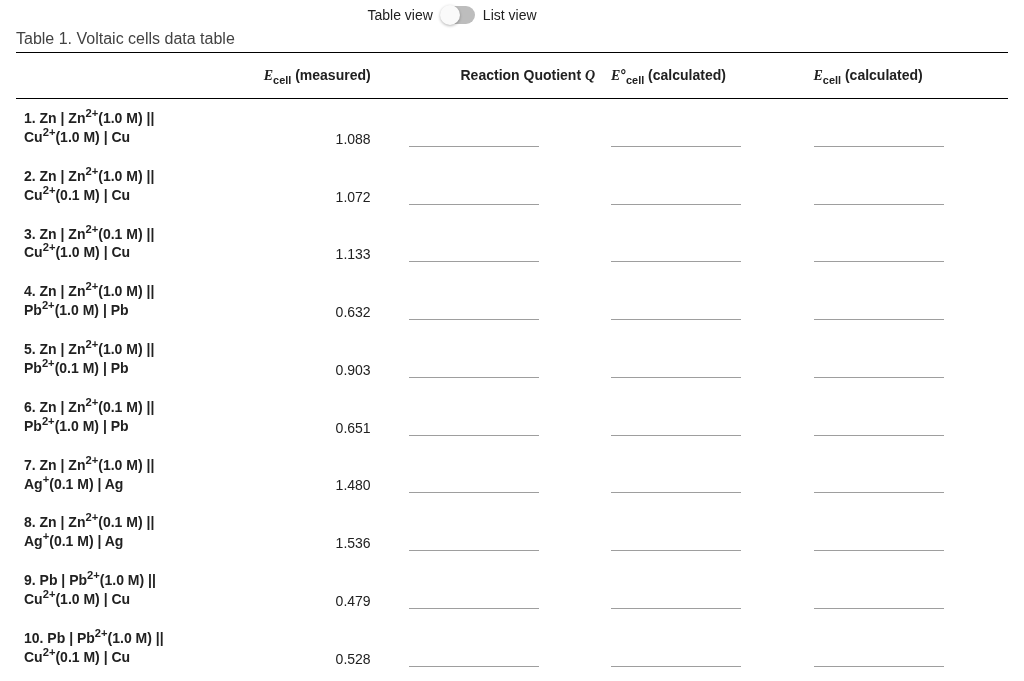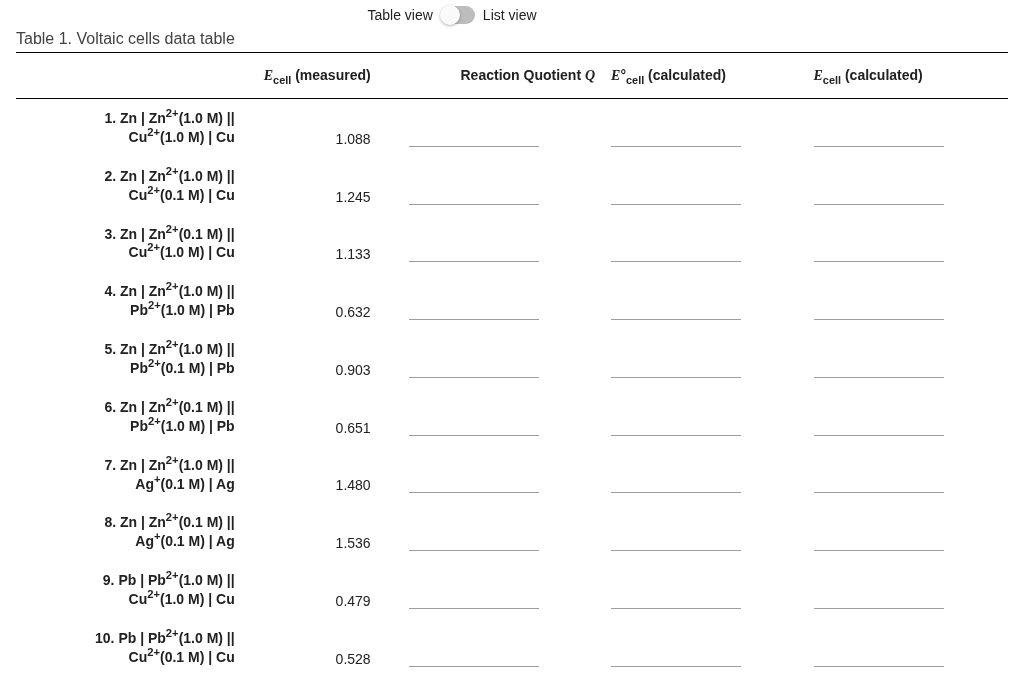--- a/index.html
+++ b/index.html
@@ -68,21 +68,20 @@
   th.col-calc { text-align: left; }
   tbody td {
     padding: 10px 8px 10px 8px;
     vertical-align: bottom;
     font-size: 14px;
   }
   td.rowlabel {
     font-weight: 700;
     line-height: 1.35;
     padding-right: 4px;
-    text-align: right;
   }
   td.meas {
     text-align: right;
     padding-right: 30px;
     font-weight: 400;
   }
   .blank {
     display: block;
     border-bottom: 1px solid #9e9e9e;
     height: 1px;
@@ -137,21 +136,21 @@
           </td>
           <td>
             <span class="blank"></span>
           </td>
           <td>
             <span class="blank"></span>
           </td>
         </tr>
         <tr>
           <td class="rowlabel">2. Zn | Zn<sup>2+</sup>(1.0 M) ||<br>Cu<sup>2+</sup>(0.1 M) | Cu</td>
-          <td class="meas">1.245</td>
+          <td class="meas">1.072</td>
           <td>
             <span class="blank"></span>
           </td>
           <td>
             <span class="blank"></span>
           </td>
           <td>
             <span class="blank"></span>
           </td>
         </tr>

